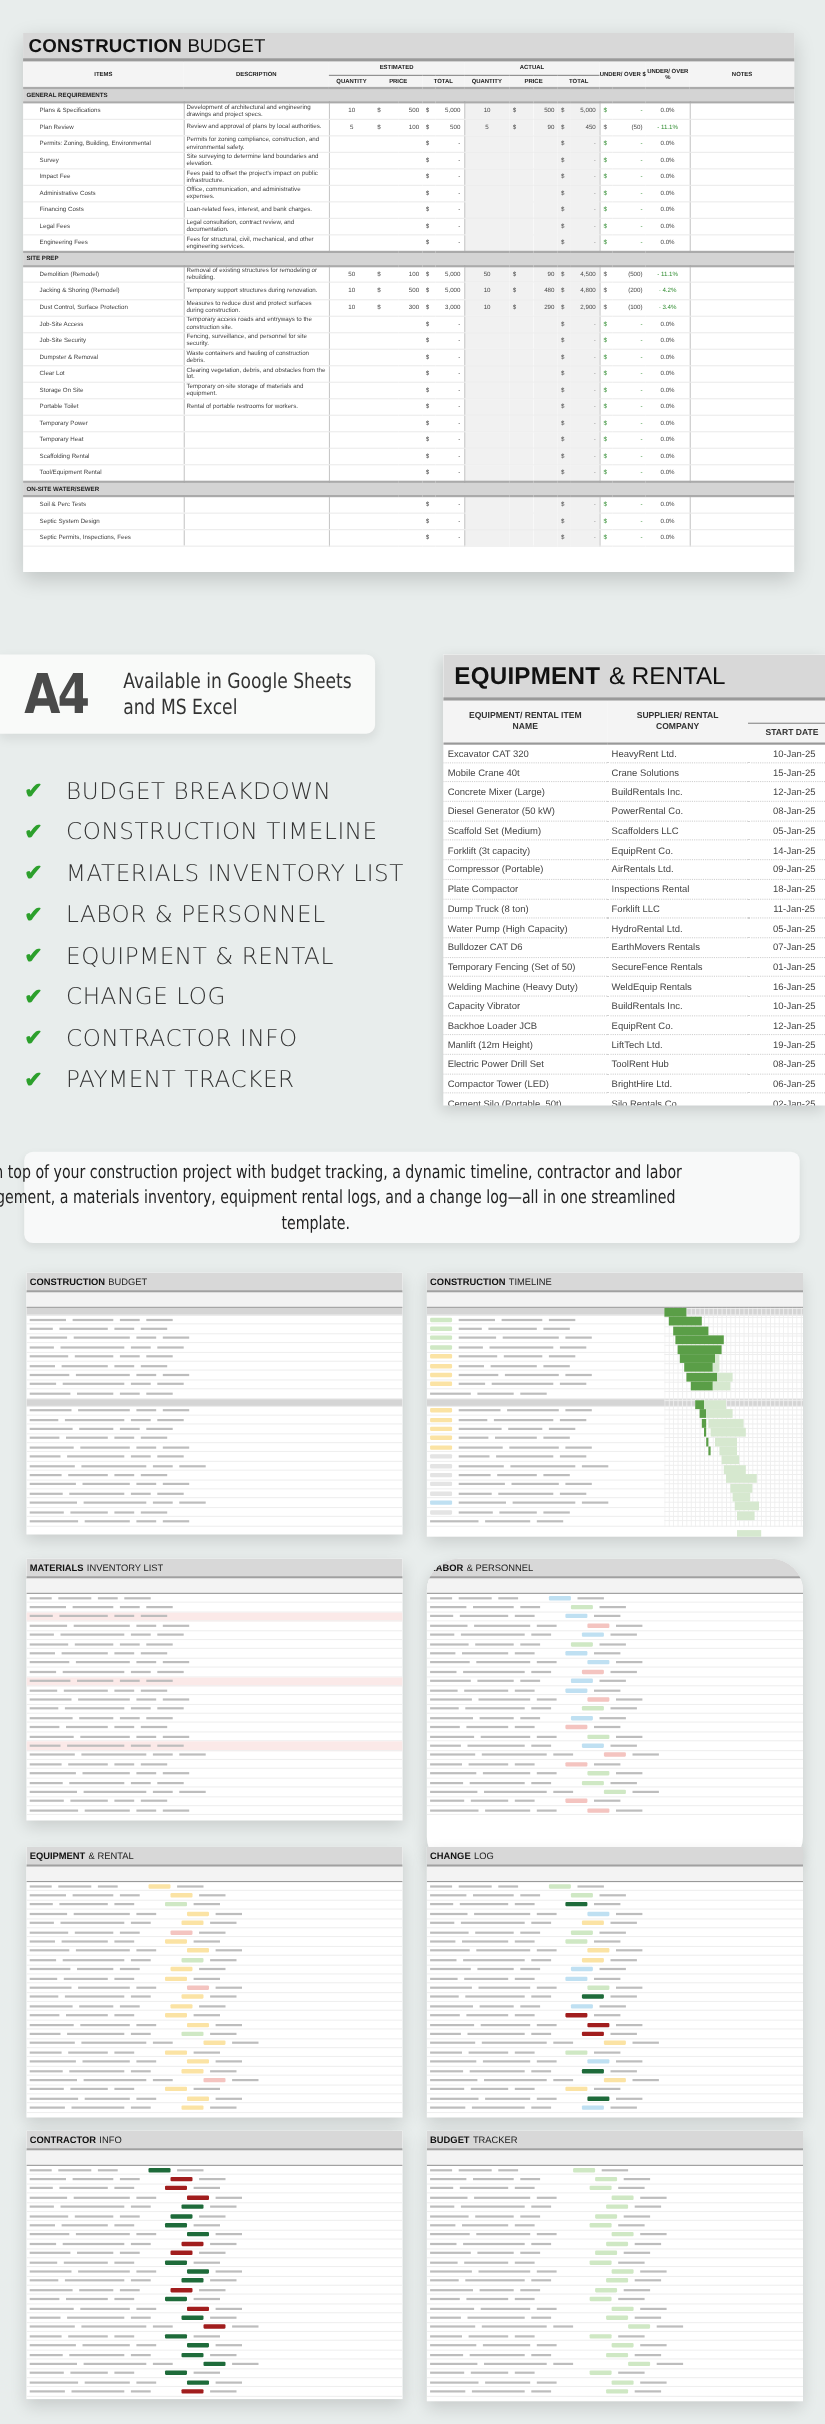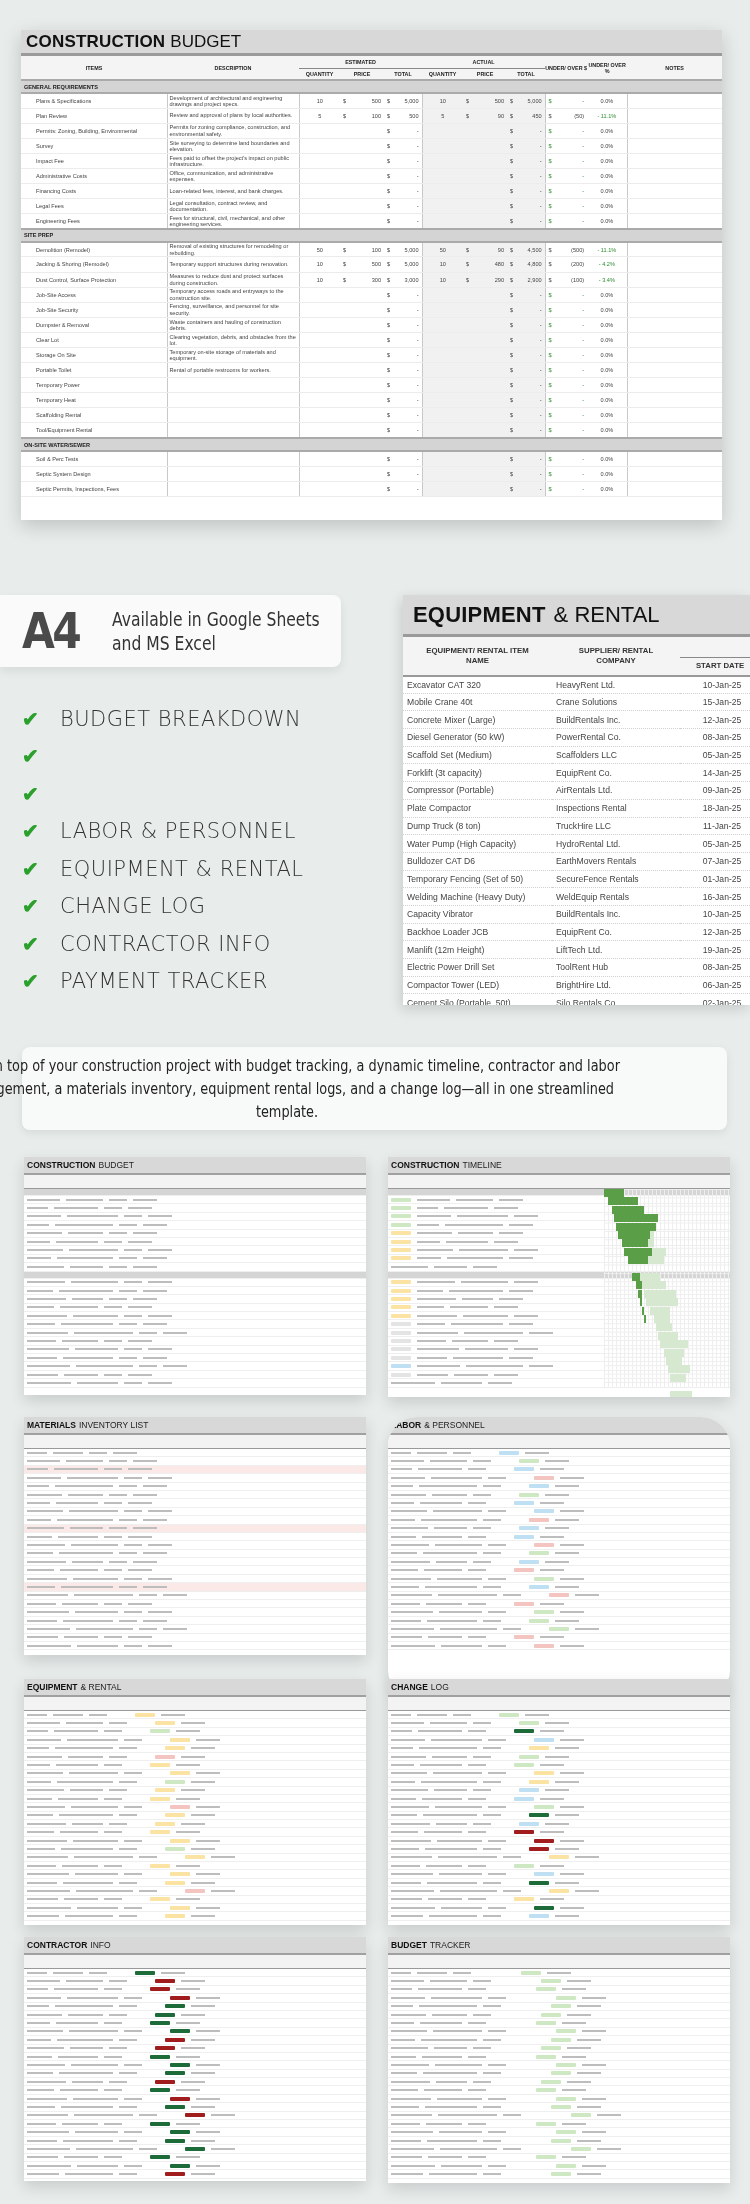--- a/index.html
+++ b/index.html
@@ -589,23 +589,25 @@
   </div>
 </div>
 
 <ul class="features" id="feature-list">
     <li>
       <span class="check">✔</span>
       <span class="flabel">BUDGET BREAKDOWN</span>
     </li>
     <li>
       <span class="check">✔</span>
+      <span class="flabel">CONSTRUCTION TIMELINE</span>
     </li>
     <li>
       <span class="check">✔</span>
+      <span class="flabel">MATERIALS INVENTORY LIST</span>
     </li>
     <li>
       <span class="check">✔</span>
       <span class="flabel">LABOR &amp; PERSONNEL</span>
     </li>
     <li>
       <span class="check">✔</span>
       <span class="flabel">EQUIPMENT &amp; RENTAL</span>
     </li>
     <li>
@@ -680,21 +682,21 @@
           <td>AirRentals Ltd.</td>
           <td class="c">09-Jan-25</td>
         </tr>
         <tr>
           <td>Plate Compactor</td>
           <td>Inspections Rental</td>
           <td class="c">18-Jan-25</td>
         </tr>
         <tr>
           <td>Dump Truck (8 ton)</td>
-          <td>TruckHire LLC</td>
+          <td>Forklift LLC</td>
           <td class="c">11-Jan-25</td>
         </tr>
         <tr>
           <td>Water Pump (High Capacity)</td>
           <td>HydroRental Ltd.</td>
           <td class="c">05-Jan-25</td>
         </tr>
         <tr>
           <td>Bulldozer CAT D6</td>
           <td>EarthMovers Rentals</td>

